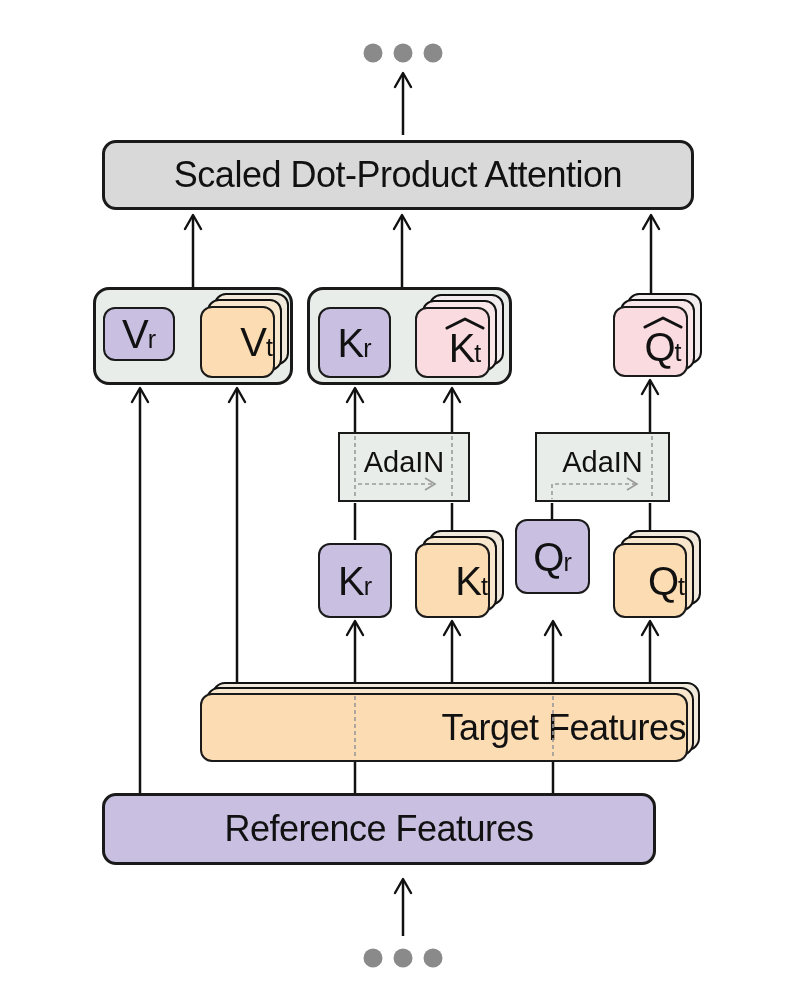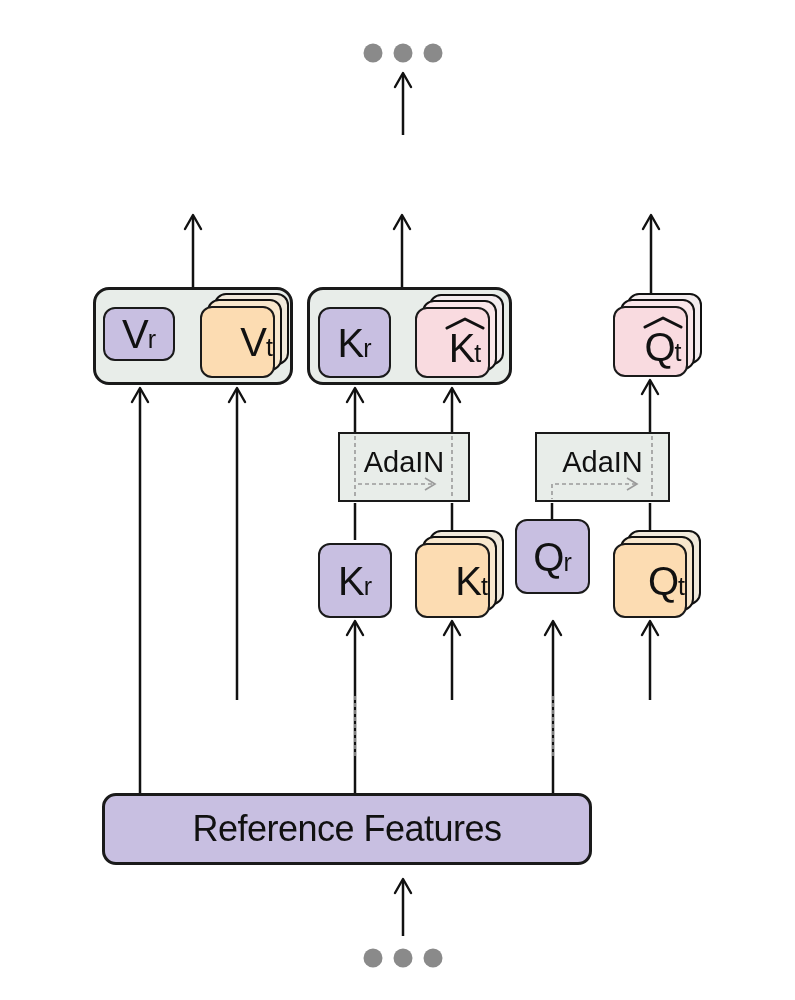--- a/index.html
+++ b/index.html
@@ -86,20 +86,23 @@
         <circle cx="403" cy="53" r="9.5"></circle>
         <circle cx="433" cy="53" r="9.5"></circle>
     </g>
     <g style="fill:var(--dots,#8a8a8a)">
       <circle cx="373" cy="958" r="9.5"></circle>
         <circle cx="403" cy="958" r="9.5"></circle>
         <circle cx="433" cy="958" r="9.5"></circle>
     </g>
   </svg>
 
+  <div class="box gray" style="left:102px;top:140px;width:592px;height:70px">
+    <span class="banner">Scaled Dot-Product Attention</span>
+  </div>
 
   <div class="box group" style="left:93px;top:287px;width:200px;height:98px"></div>
   <div class="box node purple" style="left:103px;top:307px;width:72px;height:54px">
     <span class="node-label"><span>V</span><span class="sub">r</span></span>
   </div>
   <div class="stack" style="left:200px;top:306px;width:75px;height:72px">
     <div class="back b2 ob2"></div>
     <div class="back b1 ob1"></div>
     <div class="front orange">
       <span class="node-label"><span>V</span><span class="sub">t</span></span>
@@ -157,22 +160,29 @@
     <span class="node-label"><span>Q</span><span class="sub">r</span></span>
   </div>
   <div class="stack" style="left:613px;top:543px;width:74px;height:75px">
     <div class="back b2 ob2"></div>
     <div class="back b1 ob1"></div>
     <div class="front orange">
       <span class="node-label"><span>Q</span><span class="sub">t</span></span>
     </div>
   </div>
 
-
-  <div class="box purple" style="left:102px;top:793px;width:490px;height:72px">
+  <div class="stack wide" style="left:200px;top:693px;width:488px;height:69px">
+    <div class="back b2 ob2"></div>
+    <div class="back b1 ob1"></div>
+    <div class="front orange">
+      <span class="banner">Target Features</span>
+    </div>
+  </div>
+
+  <div class="box purple" style="left:102px;top:793px;width:554px;height:72px">
     <span class="banner">Reference Features</span>
   </div>
 
   <svg class="layer-svg">
     <defs>
       <marker id="ahg" markerUnits="userSpaceOnUse" markerWidth="16" markerHeight="16" viewBox="0 0 16 16" refX="11" refY="8" orient="auto">
         <path d="M2,2 L12,8 L2,14" fill="none" style="stroke:var(--dashed,#9a9a9a)" stroke-width="1.6"></path>
       </marker>
     </defs>
     <g style="stroke:var(--dashed,#9a9a9a)" stroke-width="1.6" stroke-dasharray="4 3" fill="none">

